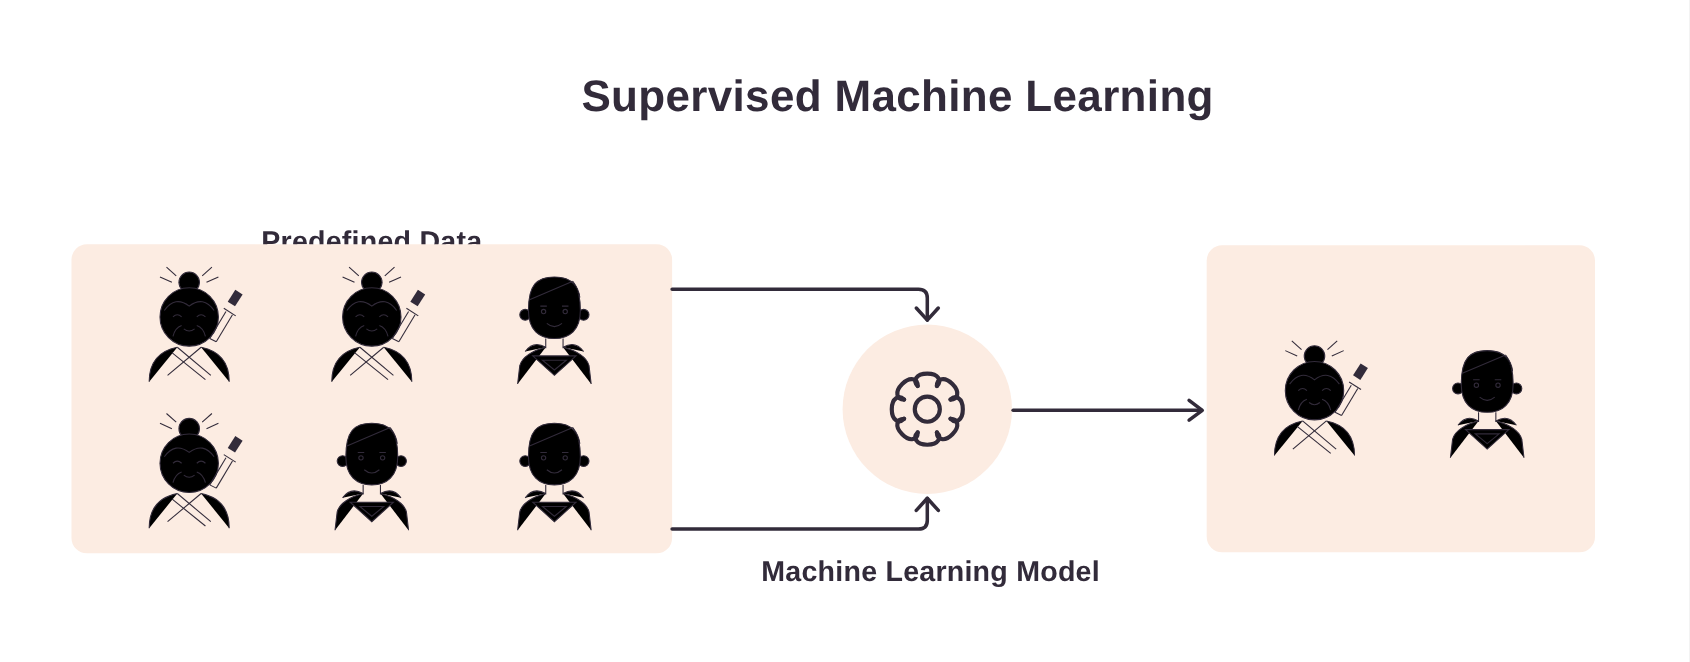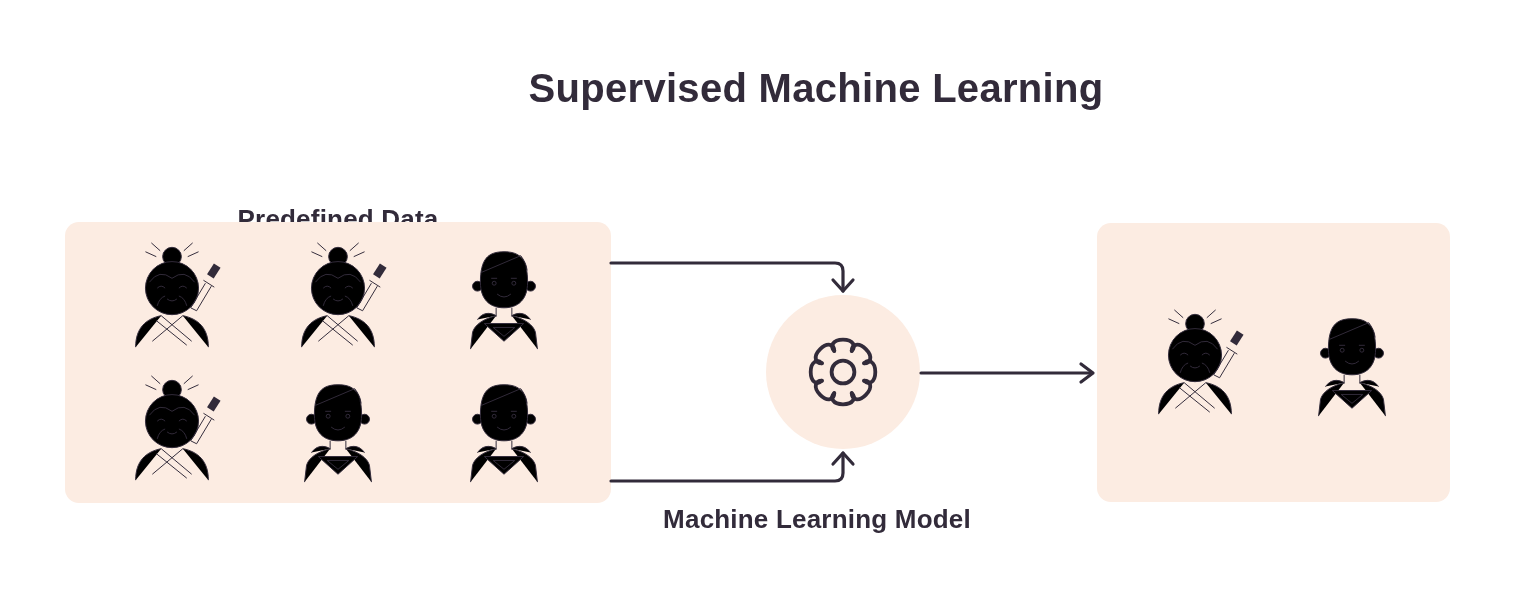--- a/index.html
+++ b/index.html
@@ -16,21 +16,21 @@
   .title{
     position:absolute;top:66px;left:0;width:100%;
     text-align:center;font-size:40px;font-weight:700;letter-spacing:.3px;margin-left:48px;
   }
   .section-label{
     position:absolute;font-size:26px;font-weight:700;letter-spacing:.2px;
     text-align:center;white-space:nowrap;
   }
   .label-predefined{left:65px;width:546px;top:184px;margin-top:20px;}
   .label-output{left:1097px;width:353px;top:168px;}
-  .label-model{left:817px;top:504px;transform:translateX(-50%);}
+  .label-model{left:846px;top:504px;transform:translateX(-50%);}
   .data-box{
     position:absolute;background:var(--box-bg);border-radius:14px;
     display:flex;flex-direction:column;justify-content:space-evenly;
   }
   .box-left{left:65px;top:222px;width:546px;height:281px;}
   .box-right{left:1097px;top:223px;width:353px;height:279px;flex-direction:row;align-items:center;}
   .char-row{display:flex;justify-content:space-evenly;width:100%;}
   .char{width:118px;height:118px;stroke:var(--ink);}
   .model-circle{
     position:absolute;left:766px;top:295px;width:154px;height:154px;

